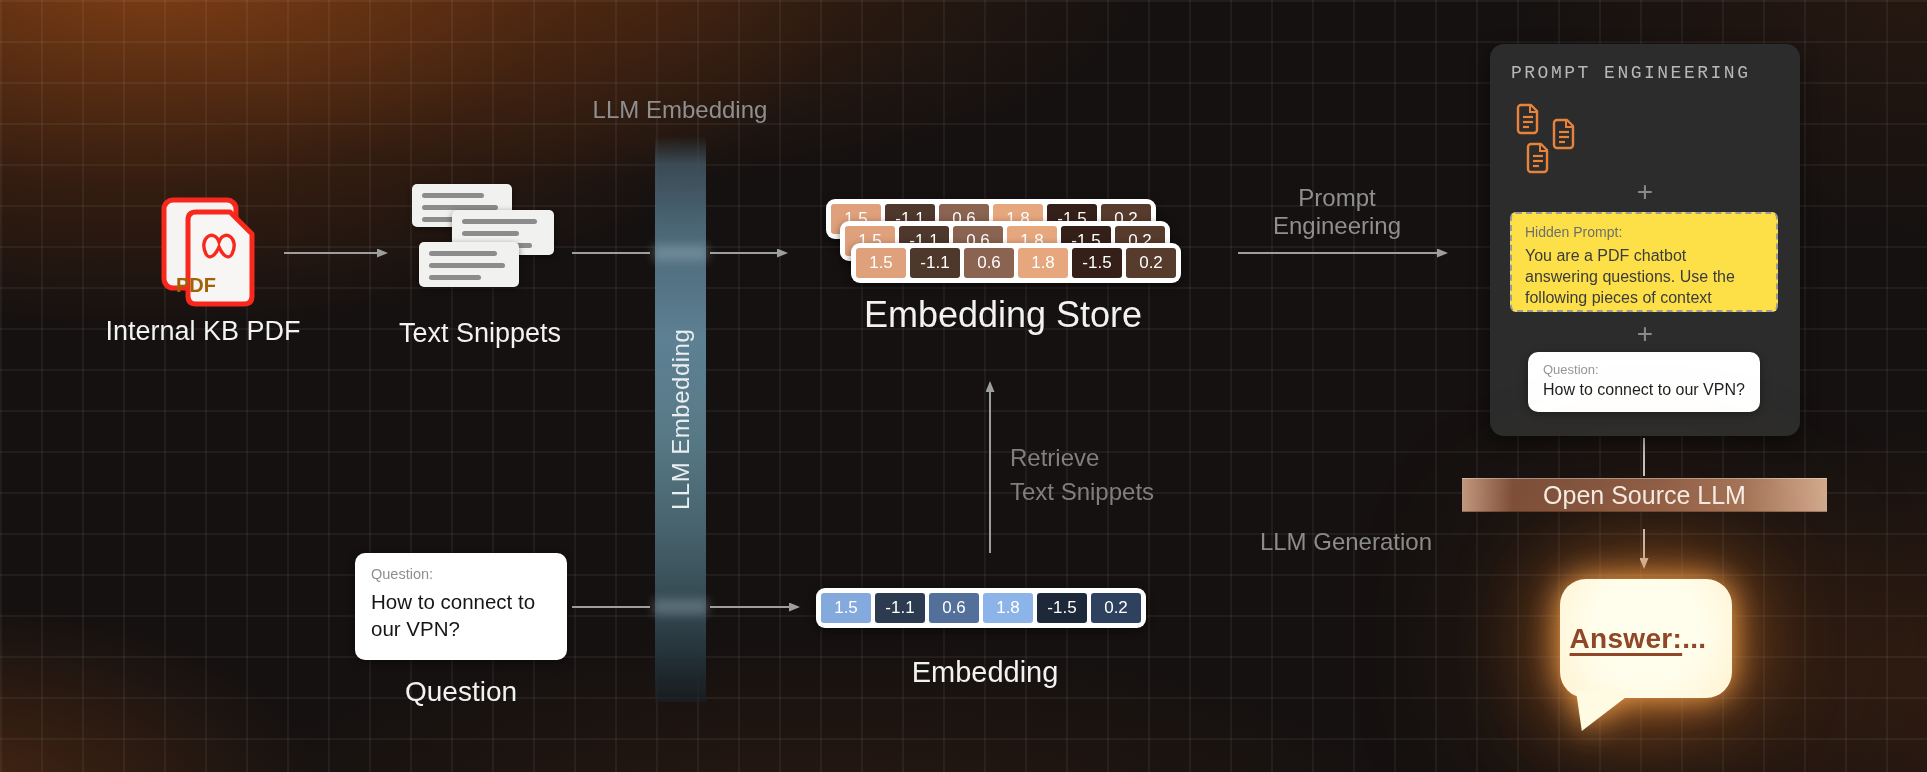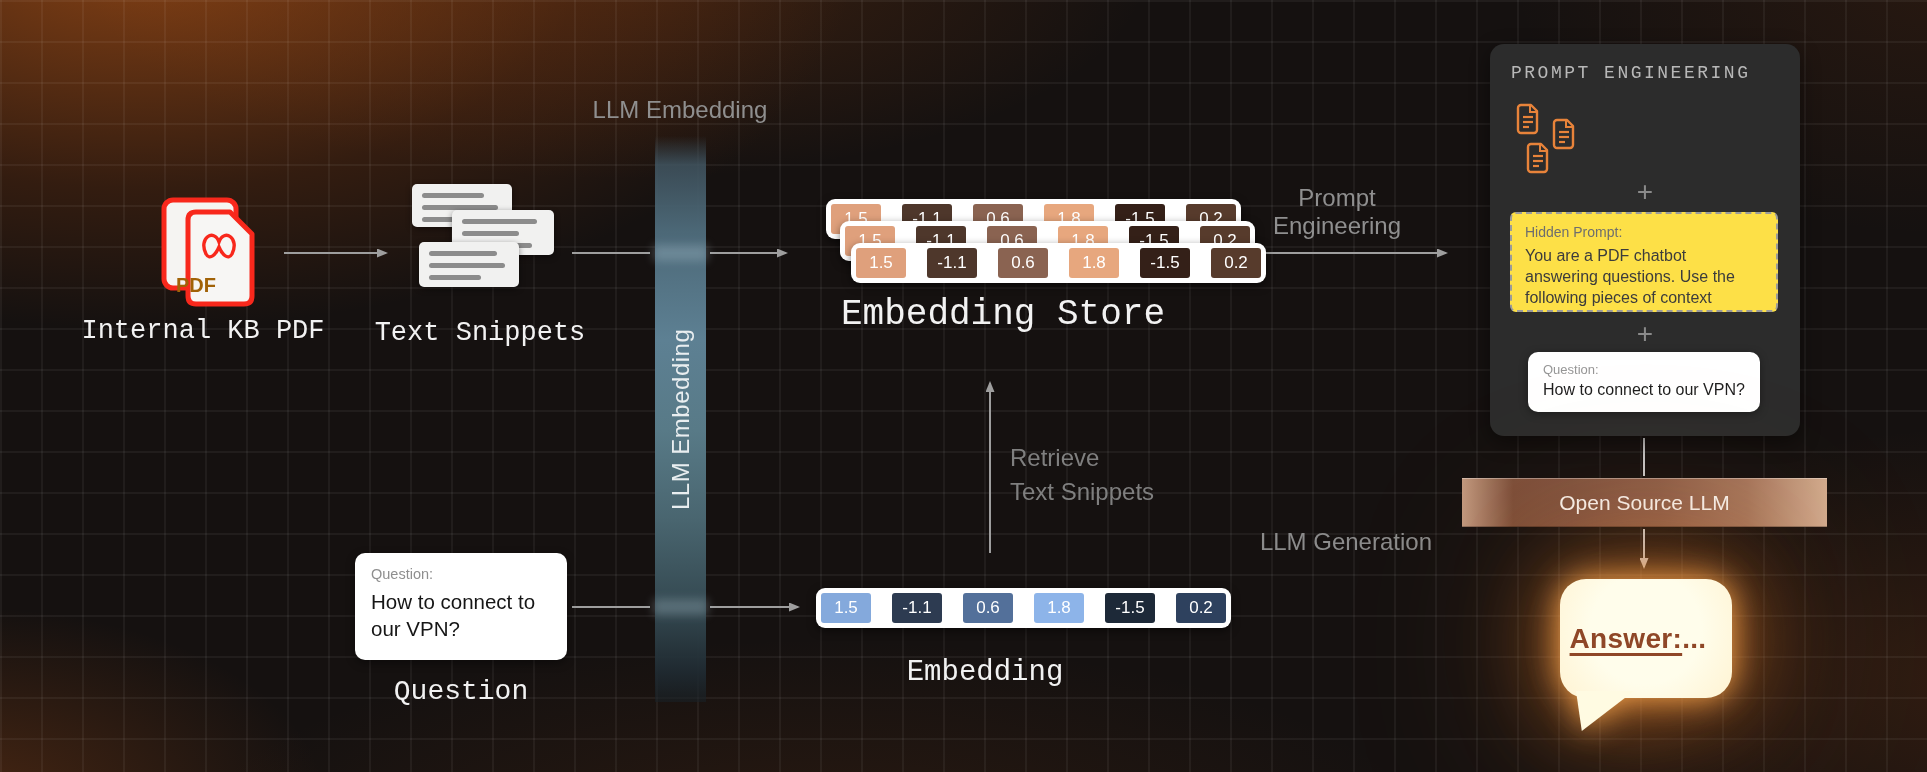--- a/index.html
+++ b/index.html
@@ -19,40 +19,40 @@
       radial-gradient(560px 360px at 102% 88%, rgba(175,82,26,.18), rgba(0,0,0,0) 70%);
   }
   .grid{
     position:absolute;inset:0;
     background-image:
       linear-gradient(rgba(255,255,255,.05) 2px, transparent 2px),
       linear-gradient(90deg, rgba(255,255,255,.05) 2px, transparent 2px);
     background-size:41px 41px;
   }
   .abs{position:absolute;}
-  .lbl{color:#f2f2f2;text-align:center;font-family:Liberation Mono, monospace;}
+  .lbl{color:#f2f2f2;text-align:center;}
   .lbl-dim{color:#8f8f8f;text-align:center;line-height:1.18;}
   
   .card{position:absolute;background:#f1f1f0;border-radius:5px;box-shadow:0 2px 6px rgba(0,0,0,.45);padding:9px 10px 6px;}
   .bar{height:5px;background:#8c8c8c;border-radius:2.5px;margin-bottom:7px;}
   
   .teal-bar{
     position:absolute;left:655px;top:136px;width:51px;height:566px;
     background:linear-gradient(180deg,
       rgba(54,70,79,0) 0%, rgba(64,84,96,.85) 5%, #4c6877 17%, #5d8093 36%,
       #587a87 52%, #49656f 68%, #33474f 84%, rgba(31,42,49,.92) 95%, rgba(24,33,39,.55) 100%);
   }
   .teal-band{position:absolute;left:-2px;right:-2px;height:16px;background:rgba(195,218,228,.26);filter:blur(5px);}
   .teal-text{
     position:absolute;inset:0;display:flex;align-items:center;justify-content:center;
     writing-mode:vertical-rl;transform:rotate(180deg);
     color:#e9eef0;font-size:24px;letter-spacing:.5px;
   }
   
-  .vec-row{position:absolute;display:flex;gap:21px;background:#ffffff;border-radius:9px;padding:5px;box-shadow:0 3px 9px rgba(0,0,0,.5);}
+  .vec-row{position:absolute;display:flex;gap:4px;background:#ffffff;border-radius:9px;padding:5px;box-shadow:0 3px 9px rgba(0,0,0,.5);}
   .vec-cell{width:50px;height:30px;border-radius:3px;display:flex;align-items:center;justify-content:center;color:#fff;font-size:17px;}
   
   .panel{
     position:absolute;left:1490px;top:44px;width:310px;height:392px;
     background:#2c2c2c;border-radius:14px;box-shadow:0 6px 20px rgba(0,0,0,.45);
   }
   .panel-title{position:absolute;left:21px;top:19px;font-family:Liberation Mono, monospace;font-size:18px;letter-spacing:2.5px;color:#b8b8b8;}
   .doc-icon{position:absolute;}
   .plus{position:absolute;left:0;right:0;text-align:center;color:#8a8a8a;font-size:28px;font-weight:300;line-height:1;}
   .hidden-box{
@@ -62,25 +62,25 @@
   .hidden-label{font-size:14px;color:#6e6e6e;margin-bottom:5px;}
   .hidden-text{font-size:16px;color:#3c3c3c;line-height:1.32;}
   .q-box{
     position:absolute;left:38px;top:308px;width:232px;box-sizing:border-box;
     background:#ffffff;border-radius:10px;padding:10px 15px 13px;box-shadow:0 2px 8px rgba(0,0,0,.35);
   }
   .q-label{font-size:13px;color:#969696;}
   .q-text{font-size:16px;color:#1f1f1f;margin-top:4px;}
   
   .oss-bar{
-    position:absolute;left:1462px;top:478px;width:365px;height:49px;
+    position:absolute;left:1462px;top:478px;width:365px;height:34px;
     background:linear-gradient(90deg,#c2997f 0%,#7c4f3a 14%,#7f5340 30%,#8d5f4a 55%,#a5765c 78%,#d2ab8e 100%);
     box-shadow:inset 0 1px 0 rgba(255,255,255,.35), inset 0 -1px 0 rgba(0,0,0,.25);
     display:flex;align-items:center;justify-content:center;
-    color:#f7f3ef;font-size:21px;
+    color:#f7f3ef;font-size:25px;
   }
   
   .question-box{
     position:absolute;left:355px;top:553px;width:212px;height:107px;box-sizing:border-box;
     background:#ffffff;border-radius:10px;padding:13px 16px;box-shadow:0 3px 10px rgba(0,0,0,.4);
   }
   .question-box .q-label{font-size:14.5px;color:#8f8f8f;}
   .question-box .q-text{font-size:20.5px;color:#161616;line-height:1.3;margin-top:7px;}
   
   .bubble-wrap{

